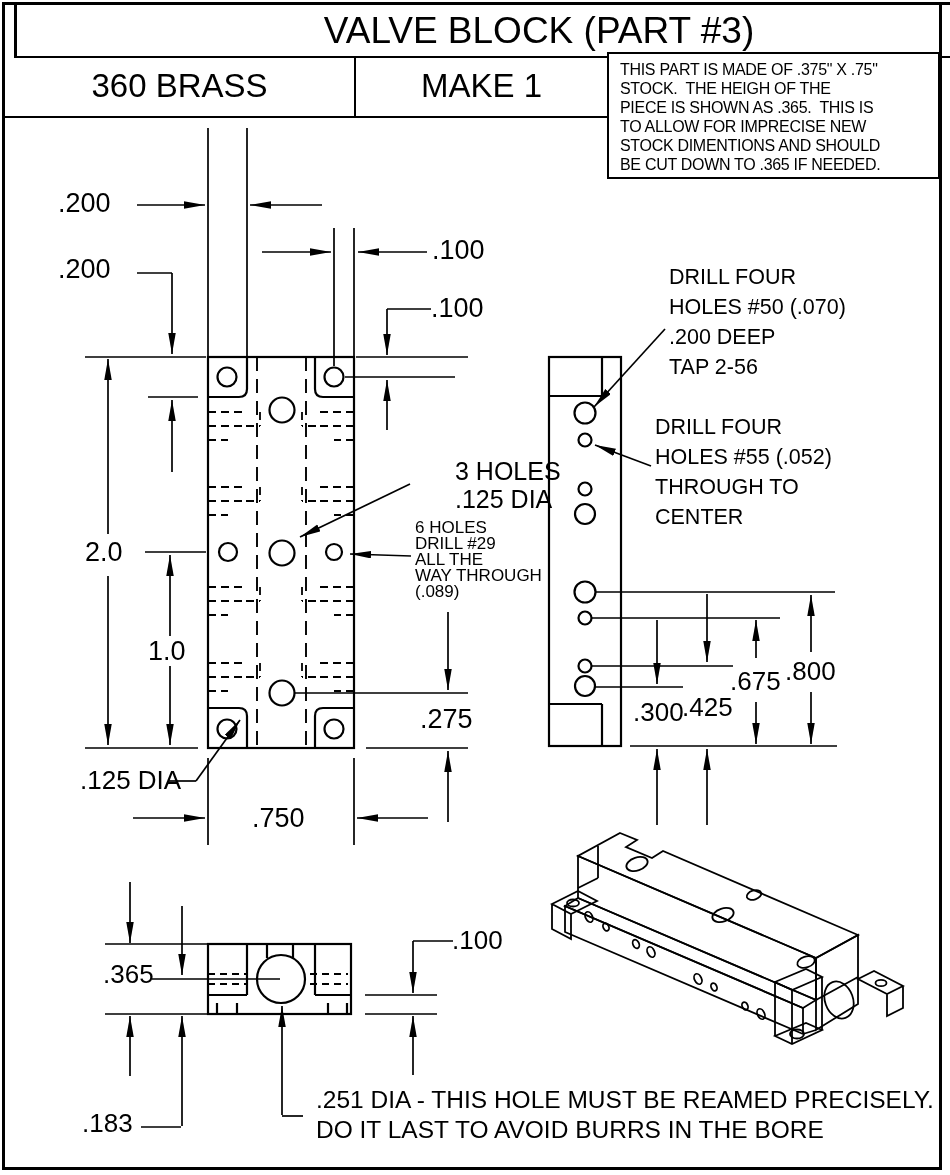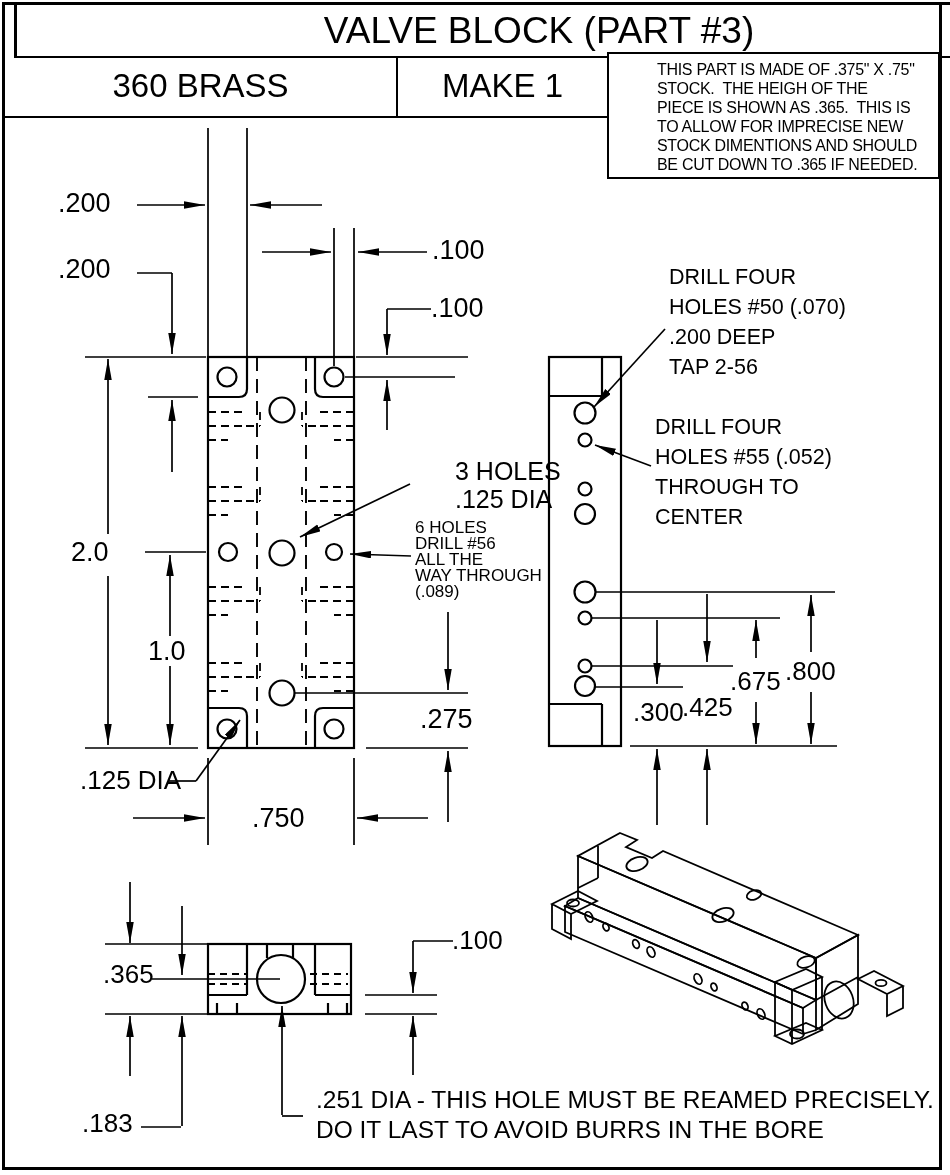--- a/index.html
+++ b/index.html
@@ -3,25 +3,25 @@
 <meta charset="utf-8">
 <style>
   html,body{margin:0;padding:0;background:#ffffff;}
   body{width:950px;height:1175px;position:relative;font-family:"Liberation Sans",sans-serif;color:#000;overflow:hidden;}
   .abs{position:absolute;}
   .sheet-border{left:2px;top:2px;width:940px;height:1168px;border:3px solid #000;box-sizing:border-box;}
   .title-row{left:2px;top:2px;width:940px;height:56px;border:3px solid #000;border-bottom:2px solid #000;box-sizing:border-box;
     display:flex;align-items:center;justify-content:center;font-size:37px;padding-left:110px;margin-left:12px;}
   .cells-row{left:2px;top:56px;width:607px;height:62px;border-left:3px solid #000;border-bottom:2px solid #000;box-sizing:border-box;display:flex;}
   .cell{display:flex;align-items:center;justify-content:center;font-size:33px;box-sizing:border-box;height:100%;}
-  .cell-material{width:393px;border-right:2px solid #000;}
+  .cell-material{width:351px;border-right:2px solid #000;}
   .cell-make{flex:1;border-right:2px solid #404040;}
   .note-box{left:607px;top:52px;width:333px;height:127px;border:2.5px solid #000;box-sizing:border-box;background:#fff;
     padding:6px 0 0 11px;font-size:16px;line-height:19px;letter-spacing:-0.3px;}
-  .note-line{white-space:pre;margin-left:37px;}
+  .note-line{white-space:pre;}
   .lbl{position:absolute;white-space:nowrap;line-height:1.05;}
   .dim{font-size:27px;}
   .dim-sm{font-size:26px;}
   .callout{font-size:25px;line-height:28px;margin-left:43px;}
   .tiny{font-size:17px;line-height:16px;}
   .drill{font-size:21.5px;line-height:30px;}
   .borenote{font-size:24.5px;line-height:30px;margin-left:12px;}
   svg{position:absolute;left:0;top:0;}
   svg *{vector-effect:none;}
 </style>
@@ -193,32 +193,32 @@
   <div class="note-line">PIECE IS SHOWN AS .365.  THIS IS</div>
   <div class="note-line">TO ALLOW FOR IMPRECISE NEW</div>
   <div class="note-line">STOCK DIMENTIONS AND SHOULD</div>
   <div class="note-line">BE CUT DOWN TO .365 IF NEEDED.</div>
 </div>
 
 <div class="lbl dim" style="left:58px;top:189px;">.200</div>
 <div class="lbl dim" style="left:58px;top:255px;">.200</div>
 <div class="lbl dim" style="left:432px;top:236px;">.100</div>
 <div class="lbl dim" style="left:431px;top:294px;">.100</div>
-<div class="lbl dim" style="left:71px;top:538px;">2.0</div>
+<div class="lbl dim" style="left:85px;top:538px;">2.0</div>
 <div class="lbl dim" style="left:148px;top:637px;">1.0</div>
 <div class="lbl dim-sm" style="left:80px;top:767px;">.125 DIA</div>
 <div class="lbl dim" style="left:252px;top:804px;">.750</div>
 <div class="lbl dim" style="left:420px;top:705px;">.275</div>
 <div class="lbl callout" style="left:412px;top:457px;">
   <div>3 HOLES</div>
   <div>.125 DIA</div>
 </div>
 <div class="lbl tiny" style="left:415px;top:520px;">
   <div>6 HOLES</div>
-  <div>DRILL #56</div>
+  <div>DRILL #29</div>
   <div>ALL THE</div>
   <div>WAY THROUGH</div>
   <div>(.089)</div>
 </div>
 
 <div class="lbl drill" style="left:669px;top:262px;">
   <div>DRILL FOUR</div>
   <div>HOLES #50 (.070)</div>
   <div>.200 DEEP</div>
   <div>TAP 2-56</div>

